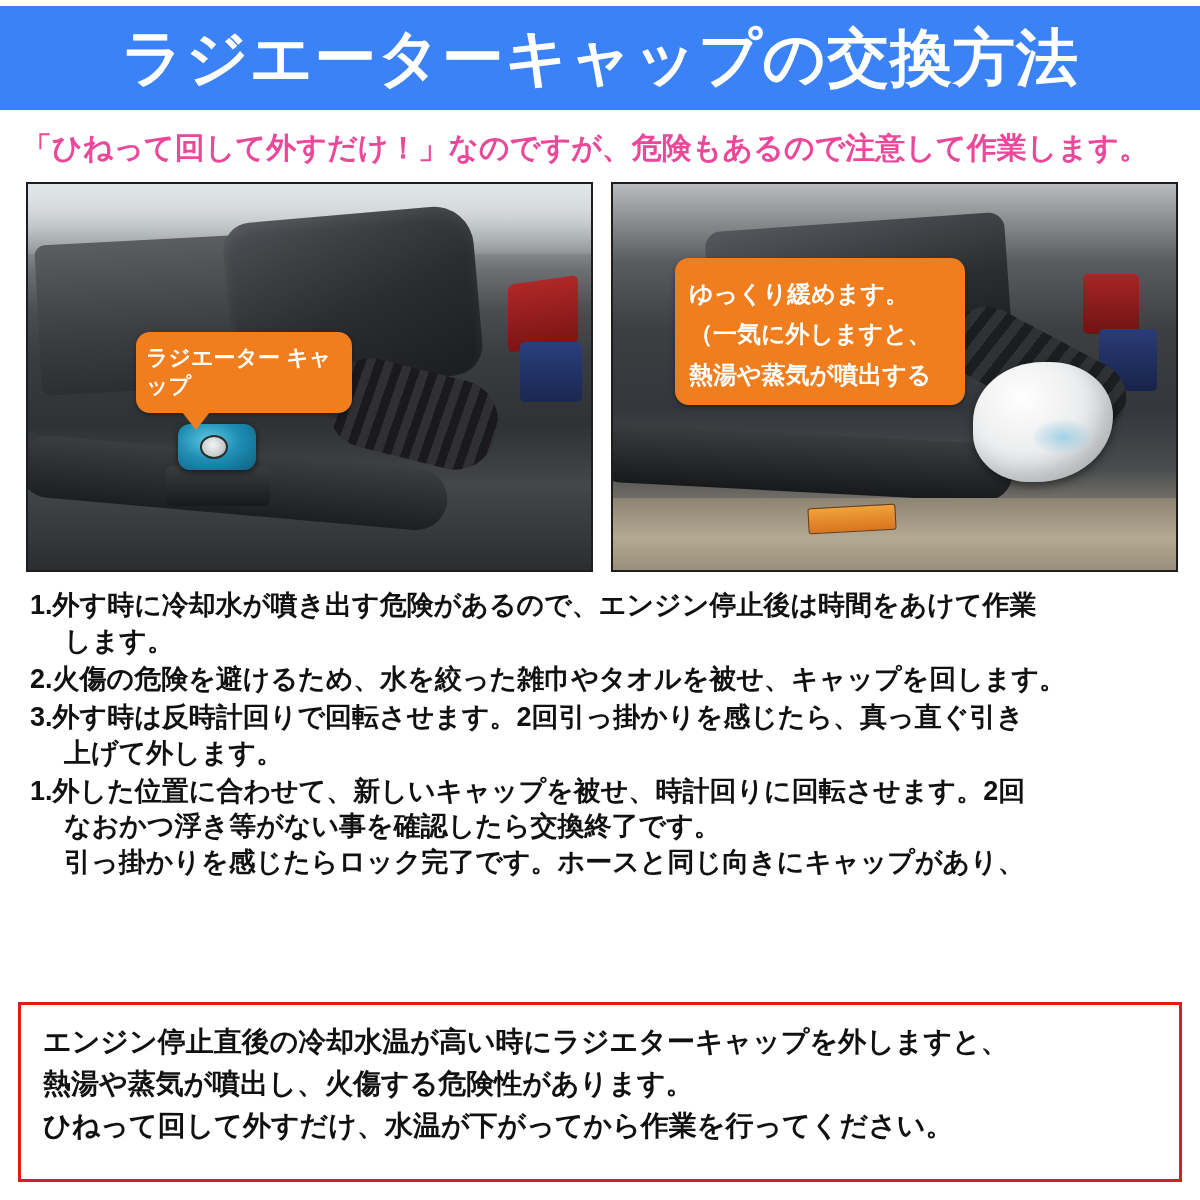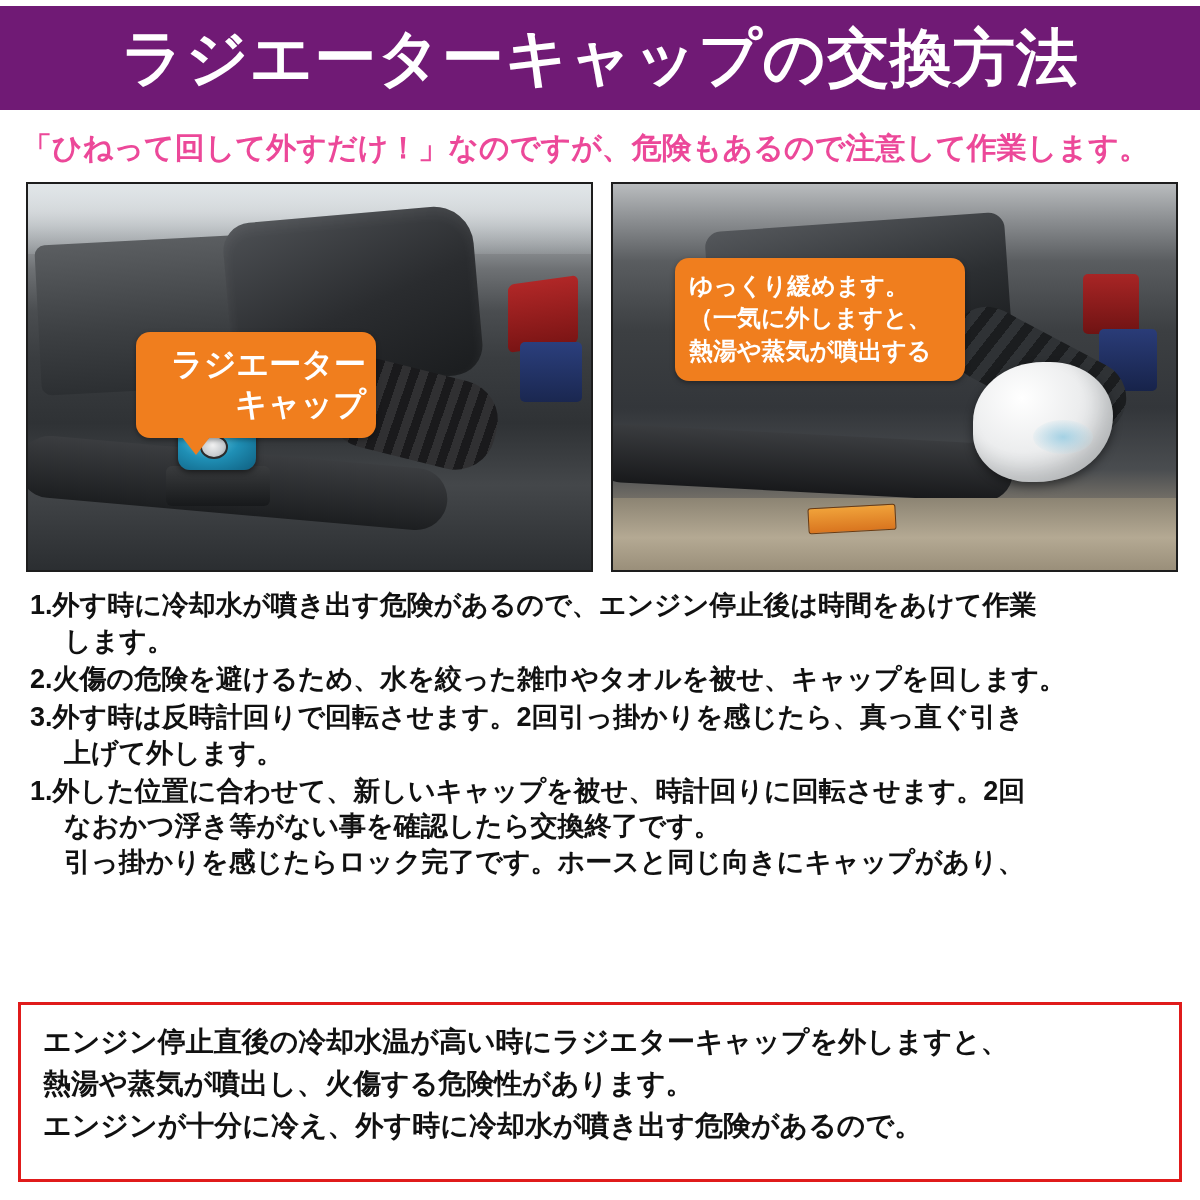--- a/index.html
+++ b/index.html
@@ -16,21 +16,21 @@
     position: relative;
   }
 
   
   .header-bar {
     position: absolute;
     left: 0;
     top: 6px;
     width: 1200px;
     height: 104px;
-    background: #701a75;
+    background: #3b82f6;
     display: flex;
     align-items: center;
     justify-content: center;
     box-sizing: border-box;
   }
   .header-title {
     color: #ffffff;
     font-size: 62px;
     font-weight: bold;
     letter-spacing: 1px;
@@ -273,25 +273,25 @@
     background: #f07e1e;
     color: #ffffff;
     font-weight: bold;
     border-radius: 14px;
     box-shadow: 0 2px 5px rgba(0,0,0,0.35);
     box-sizing: border-box;
   }
   .callout-cap {
     left: 108px;
     top: 148px;
-    width: 240px;
+    width: 216px;
     padding: 12px 10px 14px 10px;
-    font-size: 32px;
+    font-size: 22px;
     line-height: 1.25;
-    text-align: right;
+    text-align: left;
   }
   .callout-cap::after {
     content: "";
     position: absolute;
     left: 46px;
     bottom: -17px;
     width: 0;
     height: 0;
     border-left: 14px solid transparent;
     border-right: 14px solid transparent;
@@ -302,20 +302,21 @@
     top: 74px;
     width: 290px;
     padding: 12px 12px 14px 14px;
     font-size: 24px;
     line-height: 1.35;
     text-align: left;
   }
   .callout-slow .line {
     display: block;
     white-space: nowrap;
+    margin-top: 8px;
   }
 
   
   .steps {
     position: absolute;
     left: 30px;
     top: 588px;
     width: 1145px;
     font-size: 27px;
     line-height: 1.33;
@@ -420,14 +421,14 @@
     <span class="l">1.外した位置に合わせて、新しいキャップを被せ、時計回りに回転させます。2回</span>
     <span class="l indent">なおかつ浮き等がない事を確認したら交換終了です。</span>
     <span class="l indent">引っ掛かりを感じたらロック完了です。ホースと同じ向きにキャップがあり、</span>
   </div>
 
 </div>
 
 <div class="warning">
   <span class="l">エンジン停止直後の冷却水温が高い時にラジエターキャップを外しますと、</span>
   <span class="l">熱湯や蒸気が噴出し、火傷する危険性があります。</span>
-  <span class="l">エンジンが十分に冷え、外す時に冷却水が噴き出す危険があるので。</span>
+  <span class="l">ひねって回して外すだけ、水温が下がってから作業を行ってください。</span>
 </div>
 
 </body></html>

